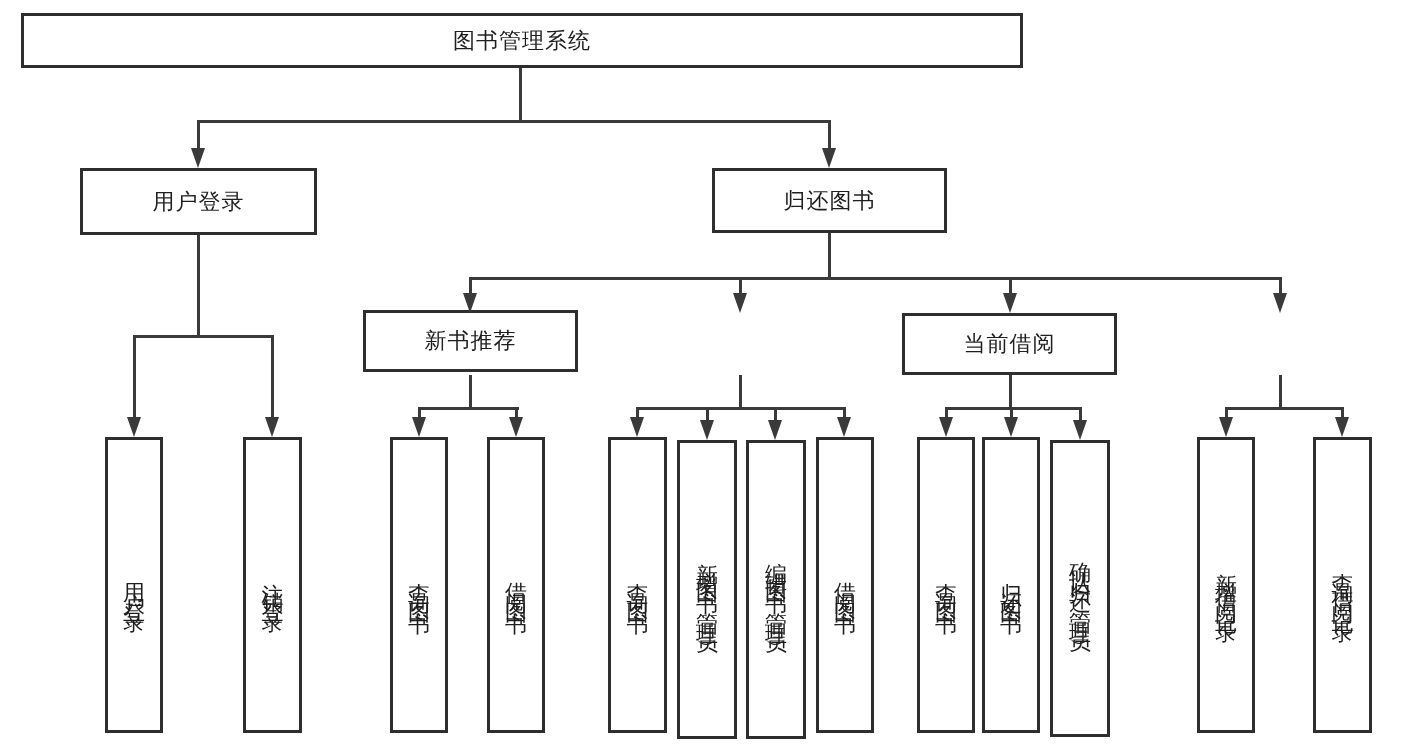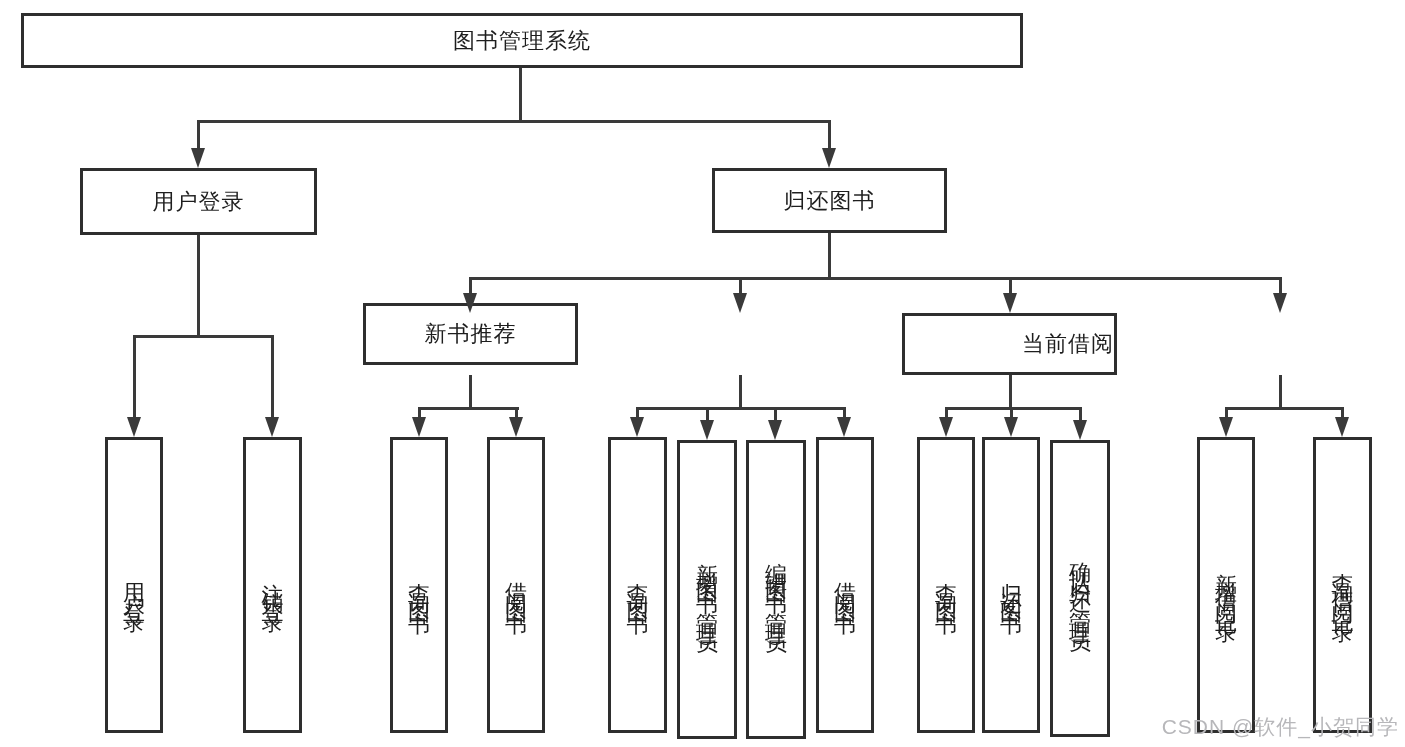--- a/index.html
+++ b/index.html
@@ -38,24 +38,24 @@
     <span>图书管理系统</span>
   </div>
 
   <div class="node hnode" style="left:80px;top:168px;width:237px;height:67px;">
     <span>用户登录</span>
   </div>
   <div class="node hnode" style="left:712px;top:168px;width:235px;height:65px;">
     <span>归还图书</span>
   </div>
 
-  <div class="node hnode" style="left:363px;top:303px;width:215px;height:62px;">
+  <div class="node hnode" style="left:363px;top:310px;width:215px;height:62px;">
     <span>新书推荐</span>
   </div>
-  <div class="node hnode" style="left:902px;top:313px;width:215px;height:62px;justify-content:flex-end;">
+  <div class="node hnode" style="left:902px;top:313px;width:215px;height:62px;">
     <span>当前借阅</span>
   </div>
 
   <div class="node vnode" style="left:105px;top:437px;width:58px;height:296px;">
     <span>用户登录</span>
   </div>
   <div class="node vnode" style="left:243px;top:437px;width:59px;height:296px;">
     <span>注销登录</span>
   </div>
 
@@ -148,15 +148,14 @@
   <div class="vline" style="left:1079px;top:407px;height:26px;"></div>
   <div class="arrowhead" style="left:1073px;top:420px;"></div>
 
   <div class="vline" style="left:1279px;top:375px;height:32px;"></div>
   <div class="hline" style="left:1225px;top:407px;width:119px;"></div>
   <div class="vline" style="left:1225px;top:407px;height:24px;"></div>
   <div class="arrowhead" style="left:1219px;top:417px;"></div>
   <div class="vline" style="left:1341px;top:407px;height:24px;"></div>
   <div class="arrowhead" style="left:1335px;top:417px;"></div>
 
-  <div class="watermark">CSDN @软件_小贺同学</div>
 
 </div>
 
 </body></html>

